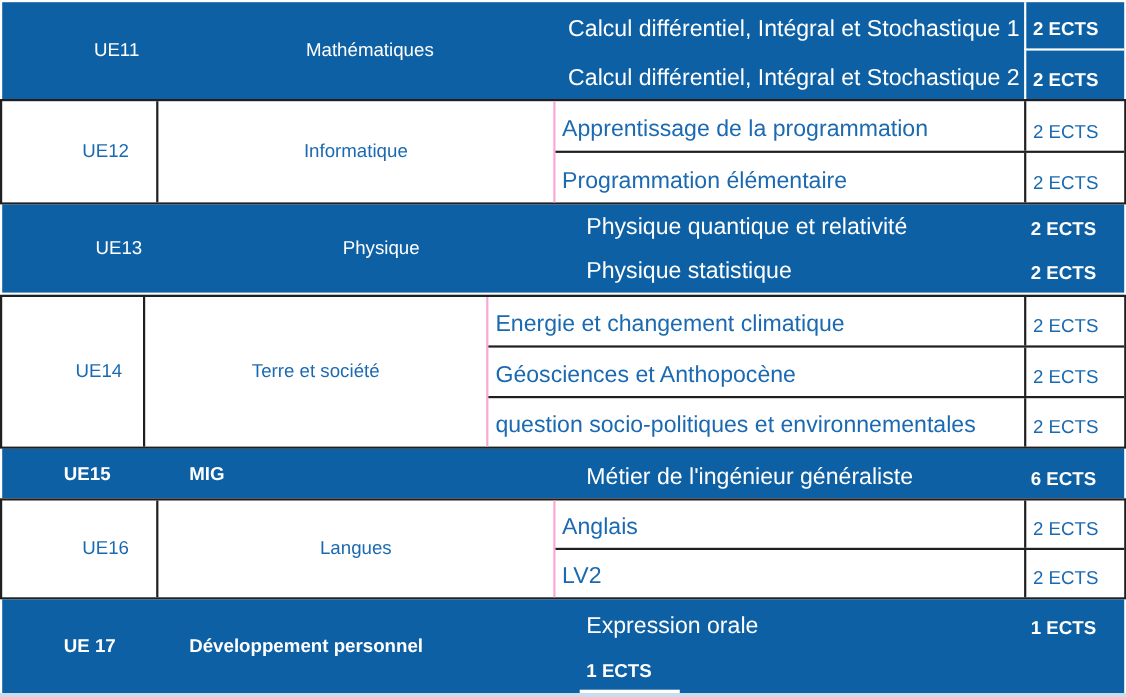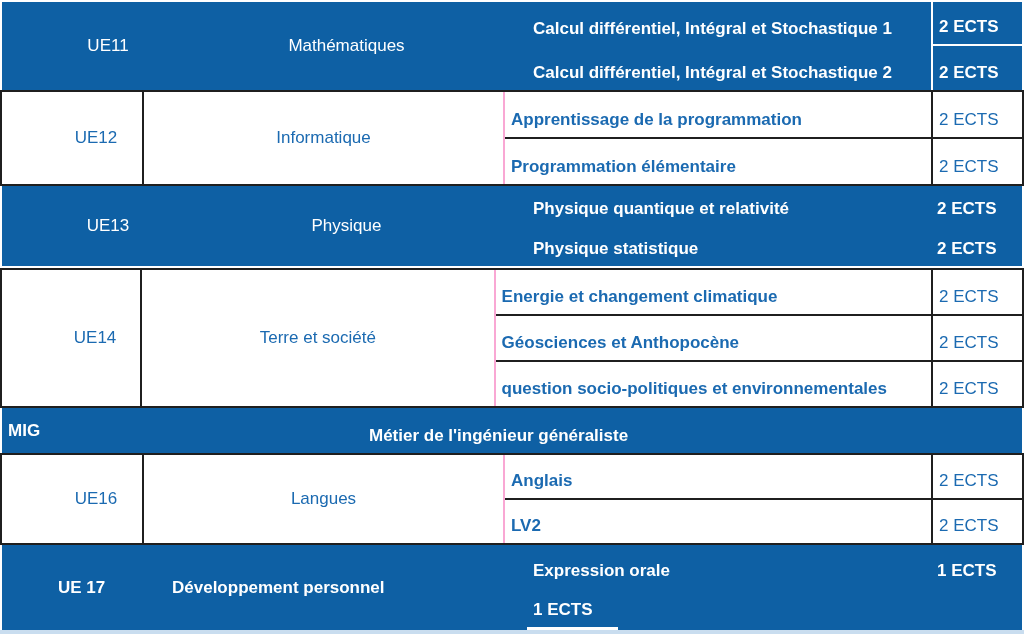--- a/index.html
+++ b/index.html
@@ -51,21 +51,21 @@
 
   .courses { flex: 1; display: flex; flex-direction: column; }
   .subrow  { flex: 1; display: flex; }
   .block.white .subrow { border-bottom: 2px solid #1f1f1f; gap: 40px; }
   .block.white .subrow:last-child { border-bottom: 0; }
 
   .course {
     flex: 1;
     display: flex; align-items: flex-end;
     padding: 0 4px 7px 6px;
-    font-size: 17px; font-weight: 700;
+    font-size: 21px; font-weight: 400;
     white-space: nowrap; overflow: hidden;
   }
   .ects {
     width: 91px;
     display: flex; align-items: flex-end;
     padding: 0 2px 7px 6px;
     font-size: 17px;
     white-space: nowrap;
   }
   .block.white .ects { border-left: 2px solid #1f1f1f; }
@@ -143,24 +143,26 @@
           <div class="course">Géosciences et Anthopocène</div>
           <div class="ects">2 ECTS</div>
         </div>
         <div class="subrow">
           <div class="course">question socio-politiques et environnementales</div>
           <div class="ects">2 ECTS</div>
         </div>
       </div>
     </div>
     <div class="block blue left bold-ects" style="height: 45px;">
+      <div class="col-code">UE15</div>
       <div class="col-subject">MIG</div>
       <div class="courses">
         <div class="subrow">
           <div class="course">Métier de l'ingénieur généraliste</div>
+          <div class="ects">6 ECTS</div>
         </div>
       </div>
     </div>
     <div class="block white" style="height: 92px;">
       <div class="col-code">UE16</div>
       <div class="col-subject">Langues</div>
       <div class="courses">
         <div class="subrow">
           <div class="course">Anglais</div>
           <div class="ects">2 ECTS</div>

